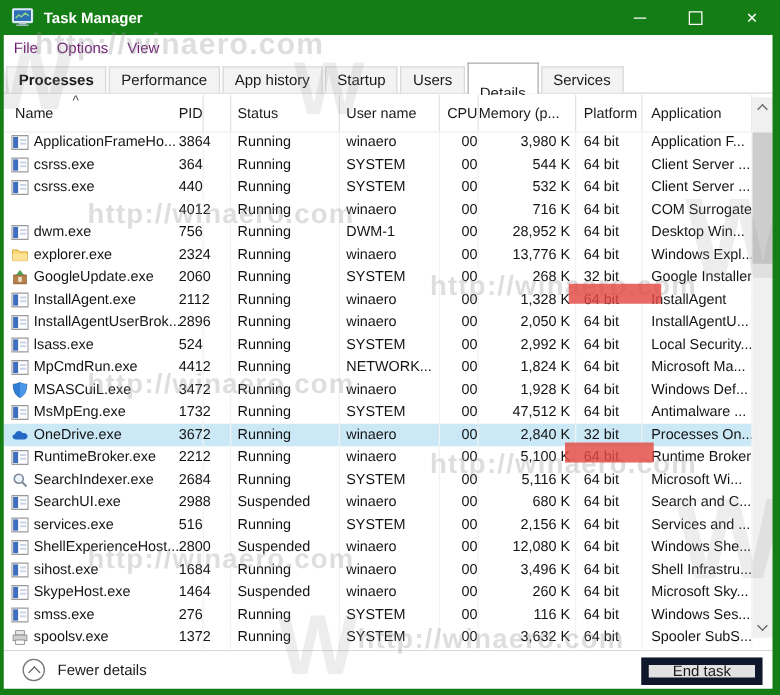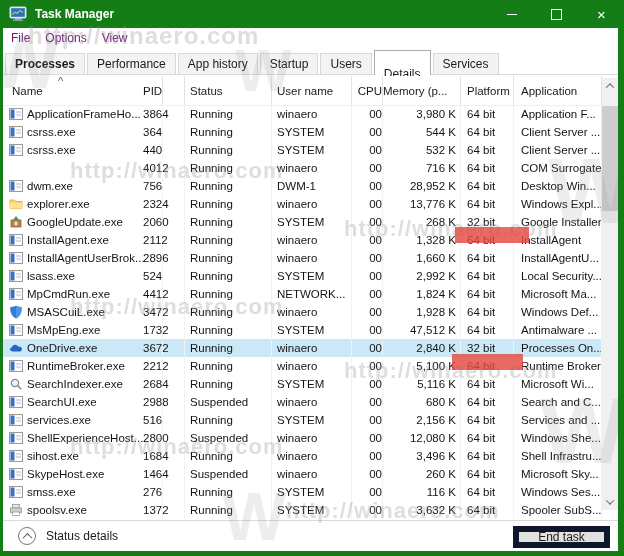--- a/index.html
+++ b/index.html
@@ -308,21 +308,21 @@
               <rect x="7" y="4.2" width="5" height="1.6" fill="#c9d6ea"></rect>
               <rect x="7" y="7.2" width="5" height="1.6" fill="#c9d6ea"></rect>
             </svg>
           </span>
           <span>InstallAgentUserBrok...</span>
         </div>
         <div class="cell c-pid">2896</div>
         <div class="cell c-status">Running</div>
         <div class="cell c-user">winaero</div>
         <div class="cell c-cpu r">00</div>
-        <div class="cell c-mem r">1,660 K</div>
+        <div class="cell c-mem r">2,050 K</div>
         <div class="cell c-platform">64 bit</div>
         <div class="cell c-desc">InstallAgentU...</div>
       </div>
       <div class="row">
         <div class="cell c-name">
           <span class="proc-icon">
             <svg viewBox="0 0 14 14">
               <rect x="0.5" y="1.5" width="13" height="11" fill="#fdfdfd" stroke="#9a9a9a"></rect>
               <rect x="1.5" y="2.5" width="4" height="9" fill="#3f6ebf"></rect>
               <rect x="7" y="4.2" width="5" height="1.6" fill="#c9d6ea"></rect>
@@ -602,21 +602,21 @@
         <span class="sb-chev"></span>
       </div>
   </div>
 
   <div id="table-bottom-line"></div>
   <div id="footer">
     <div id="details-toggle">
       <span id="toggle-circle">
           <span class="chev-up"></span>
         </span>
-      <span id="toggle-label">Status details</span>
+      <span id="toggle-label">Fewer details</span>
     </div>
     <div id="end-task-btn">End task</div>
   </div>
 
   <div class="frame" id="frame-left"></div>
   <div class="frame" id="frame-right"></div>
   <div class="frame" id="frame-bottom"></div>
 
   <div id="overlays">
       <span class="wm-text" style="left: 28px; top: 22px; font-size: 24px;">http://winaero.com</span>

